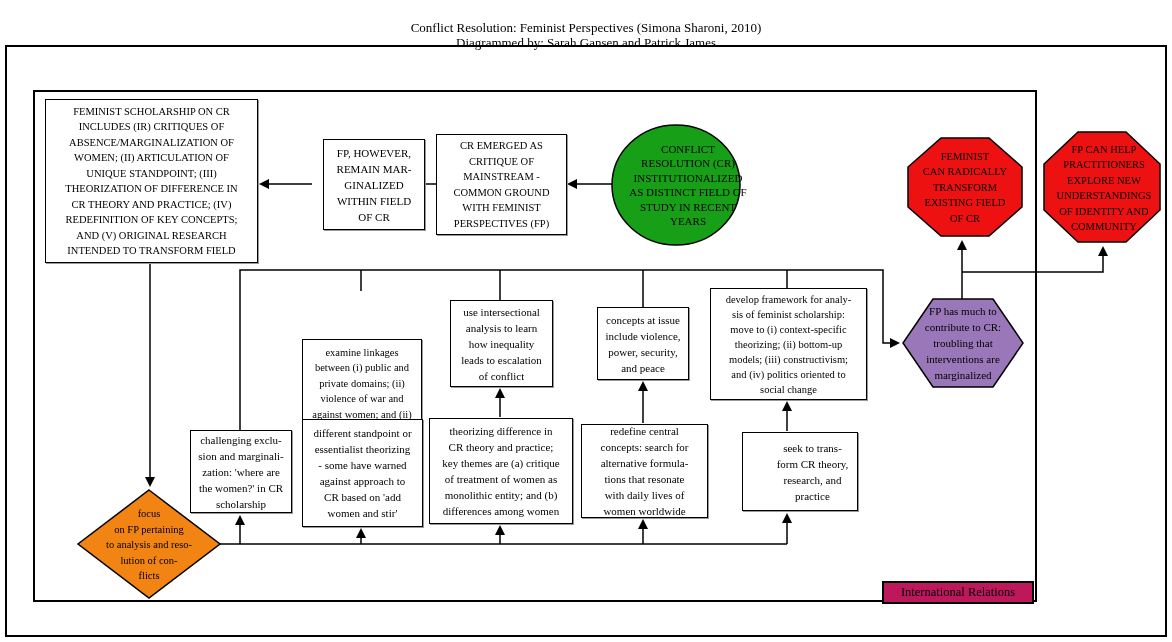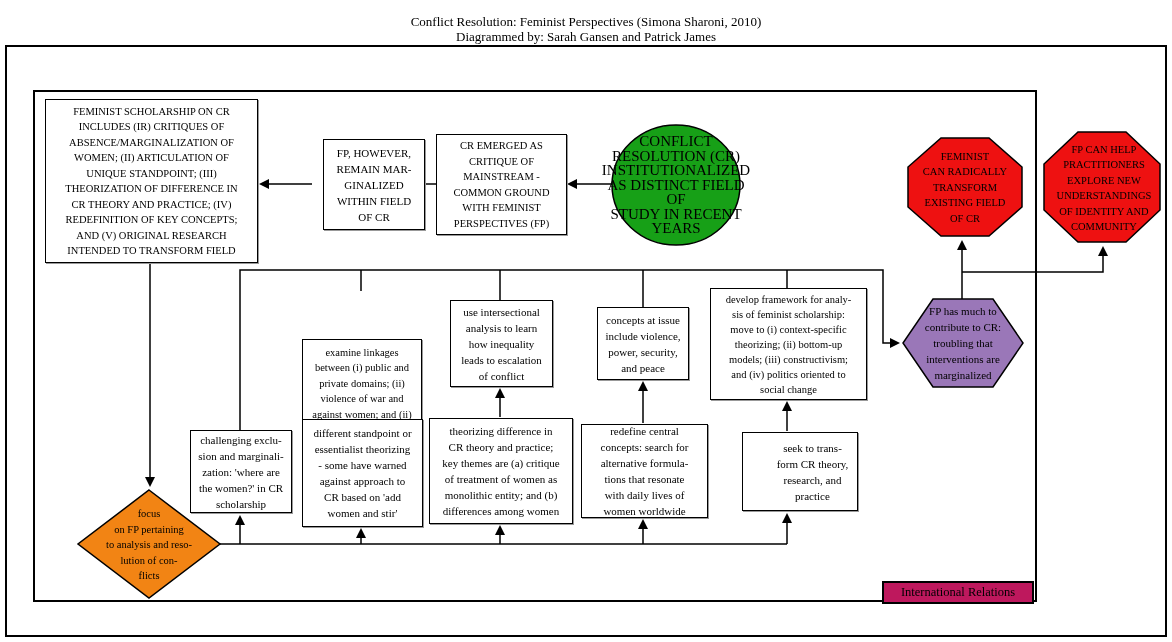--- a/index.html
+++ b/index.html
@@ -1,28 +1,28 @@
 <!DOCTYPE html>
 <html><head>
 <meta charset="utf-8">
 <style>
   html,body{margin:0;padding:0;background:#fff;}
   .canvas{position:relative;width:1172px;height:642px;background:#fff;
           font-family:"Liberation Serif", serif;color:#000;overflow:hidden;}
-  .title{position:absolute;left:0;top:14px;width:100%;text-align:center;
+  .title{position:absolute;left:0;top:20px;width:100%;text-align:center;
          font-size:13px;line-height:15px;z-index:4;}
   .frame{position:absolute;border:2px solid #000;background:transparent;z-index:0;}
   .frame-outer{left:5px;top:45px;width:1158px;height:588px;}
   .frame-inner{left:33px;top:90px;width:1000px;height:508px;}
   svg.connectors{position:absolute;left:0;top:0;width:1172px;height:642px;z-index:1;}
   .node{position:absolute;display:flex;align-items:center;justify-content:center;
         text-align:center;white-space:pre-line;z-index:2;font-size:11px;line-height:16px;}
   .rect-node{background:#fff;border:1px solid #000;box-shadow:1px 1px 0 #999;}
   .shape-text{background:transparent;border:none;}
-  .fs10{font-size:15px;line-height:14.5px;}
+  .fs10{font-size:11px;line-height:14.5px;padding-left:12px;}
   .fs105{font-size:10.5px;line-height:15.5px;}
   .lh15{line-height:15px;}
   .label-box{position:absolute;background:#be185d;border:2px solid #000;z-index:3;
              display:flex;align-items:center;justify-content:center;font-size:12.5px;}
 </style>
 </head>
 <body>
 
 <div class="canvas">
 

